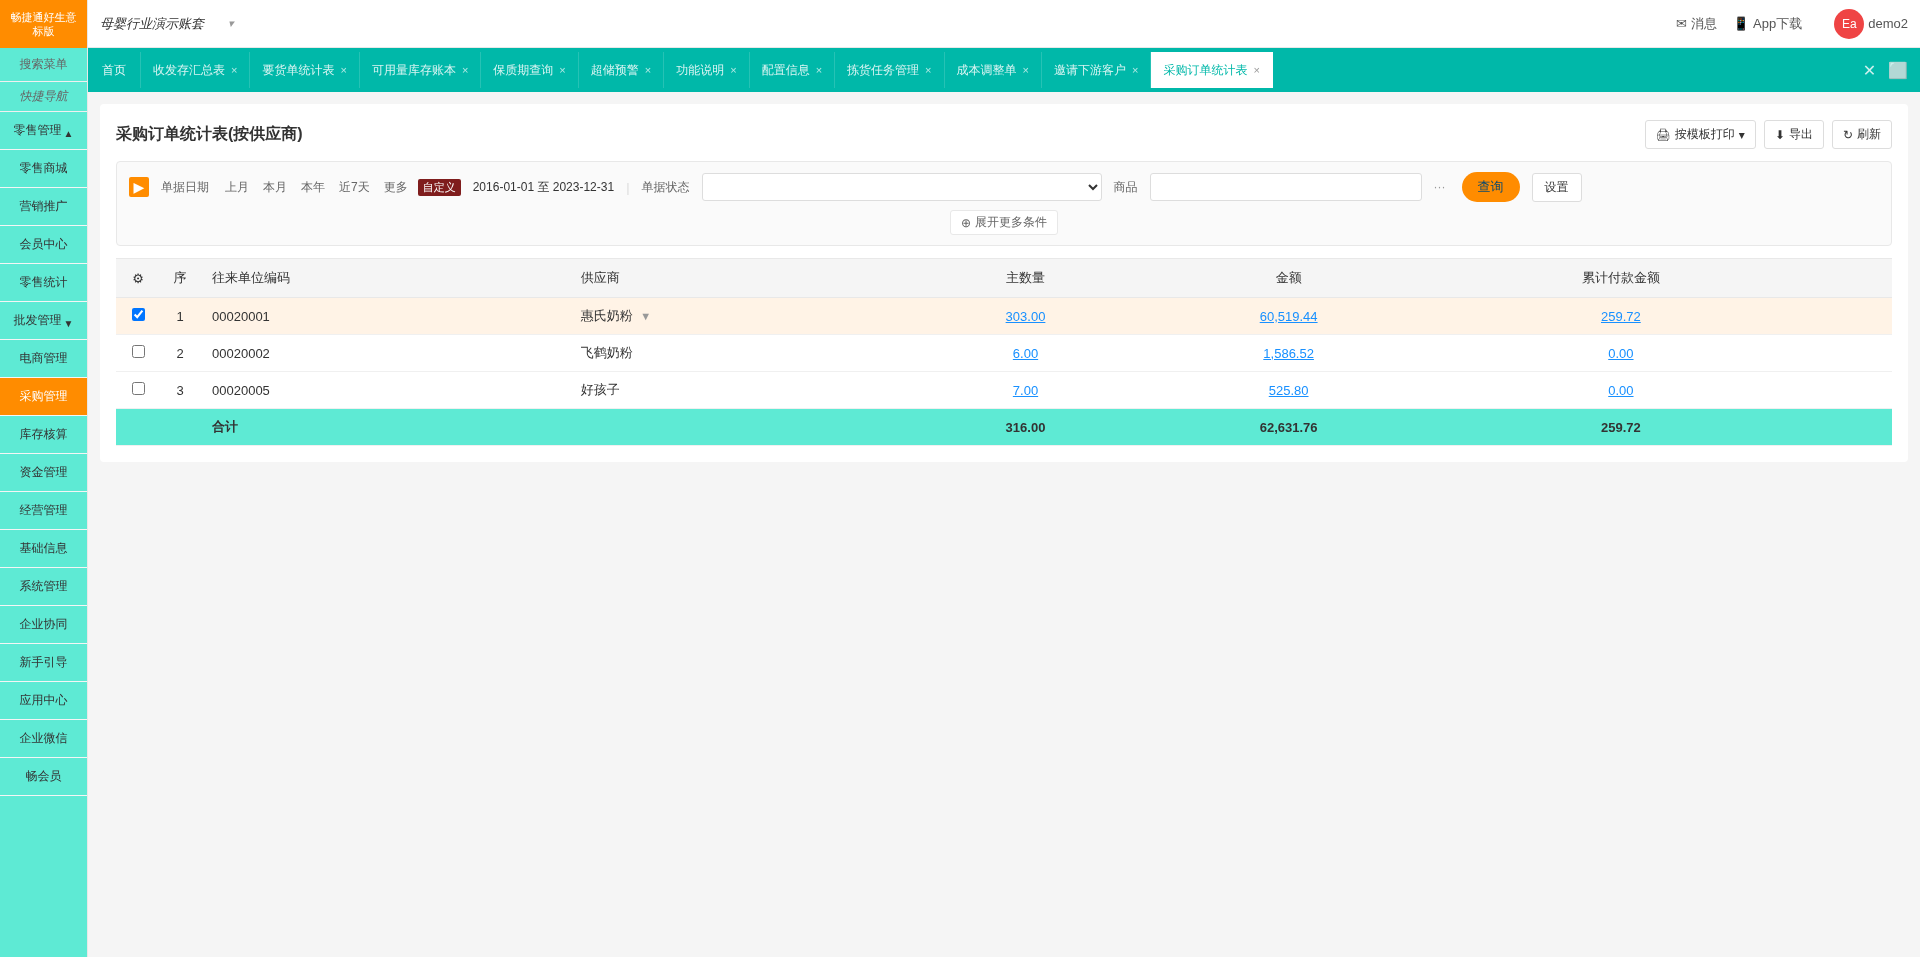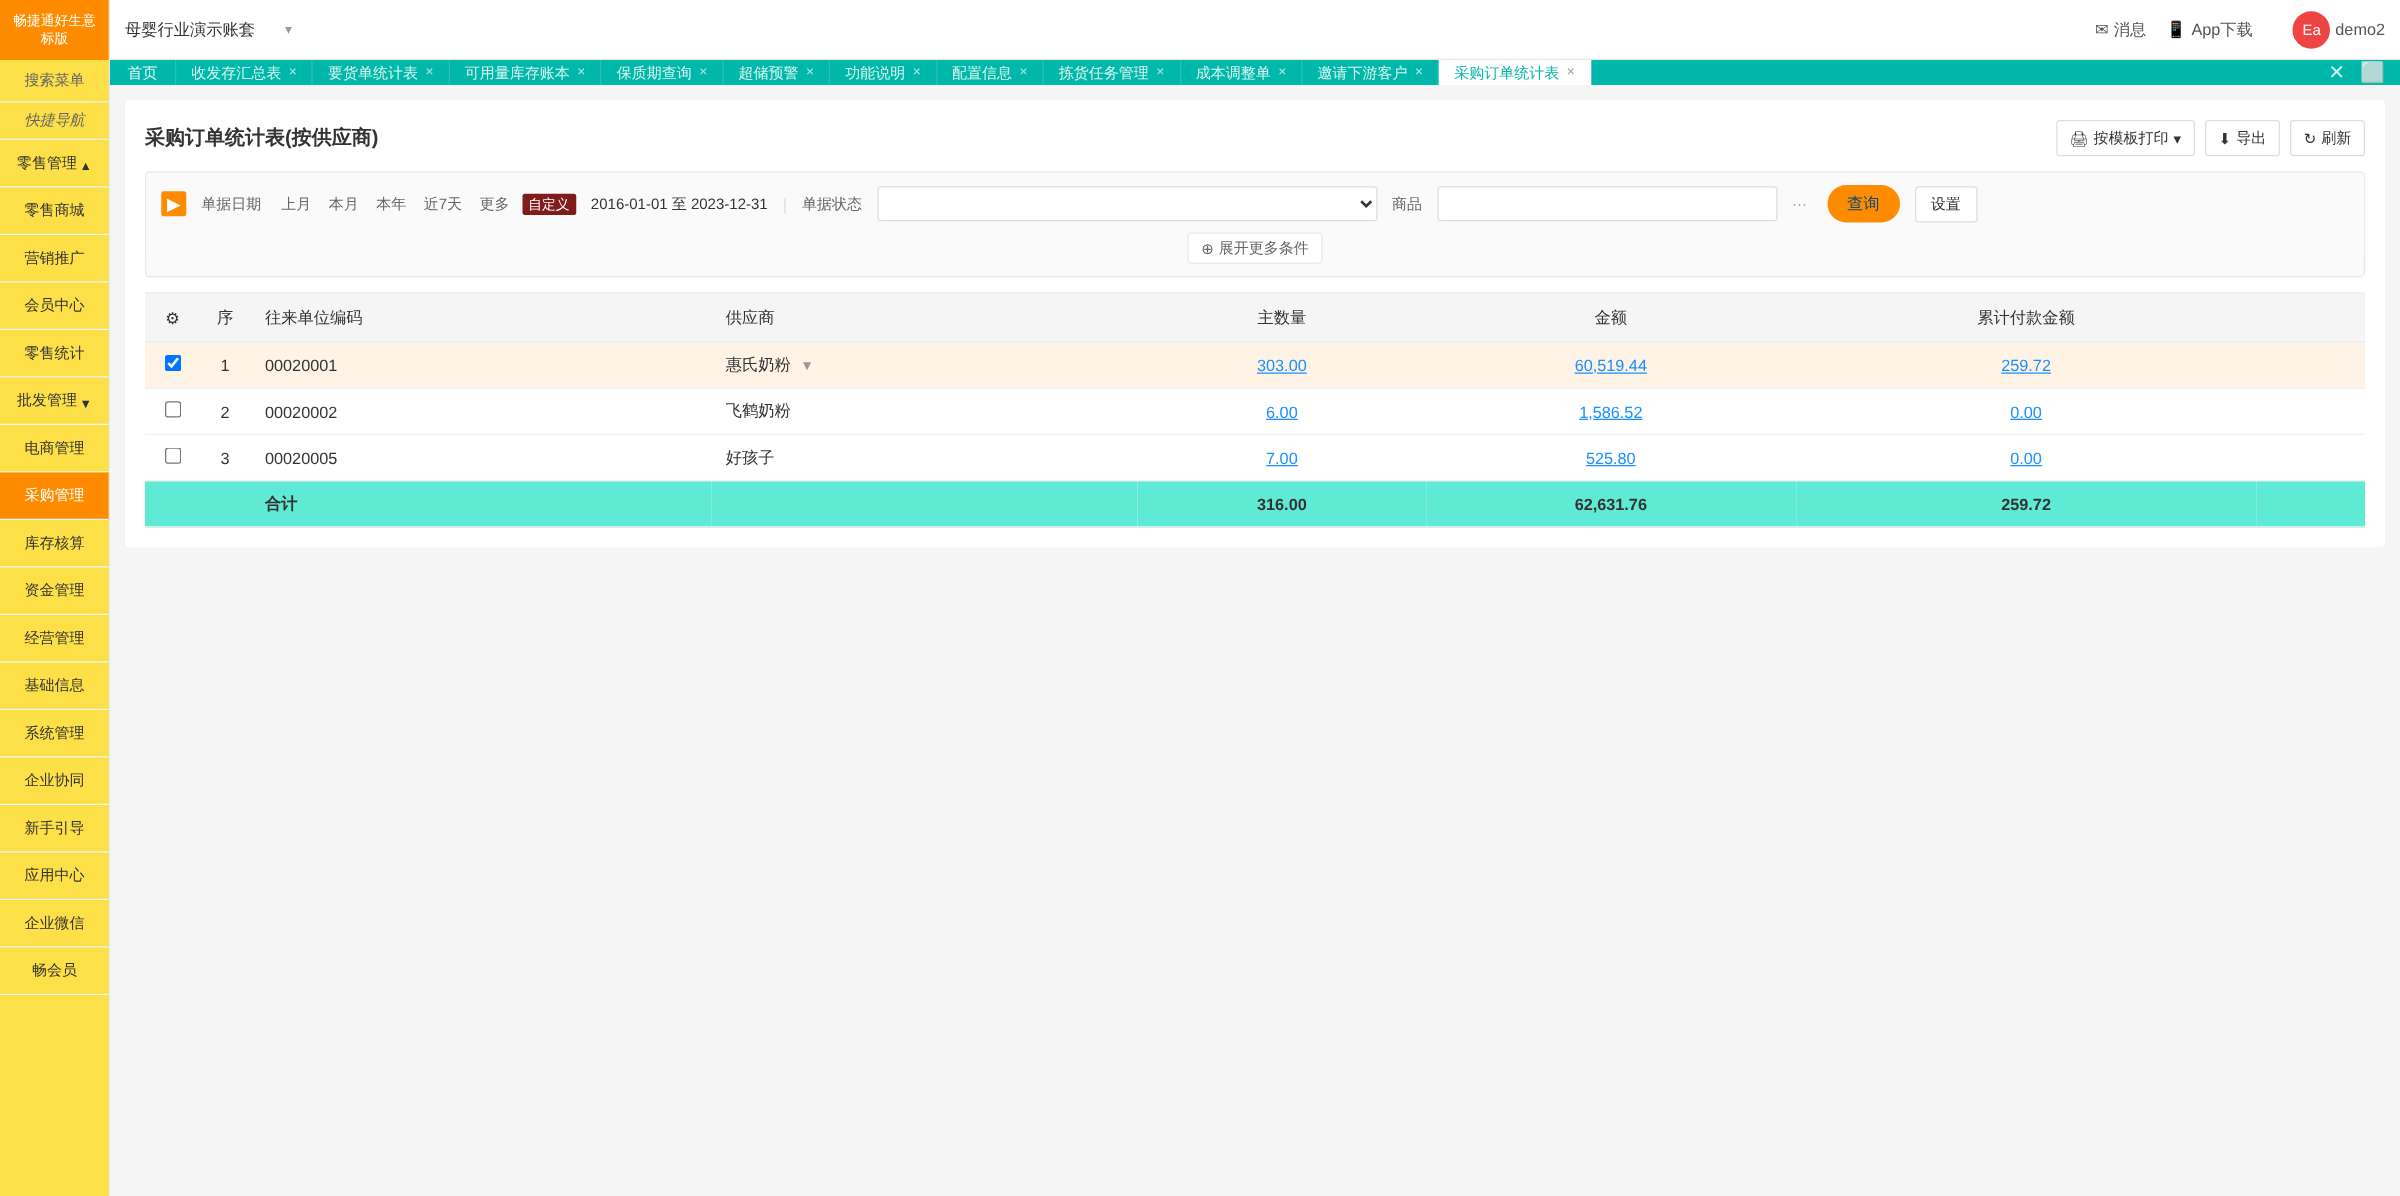--- a/index.html
+++ b/index.html
@@ -1,21 +1,21 @@
 <!DOCTYPE html>
 <html><head>
   <meta charset="utf-8">
   <style>
     * { box-sizing: border-box; margin: 0; padding: 0; }
     body { font-family: 'Microsoft YaHei', Arial, sans-serif; font-size: 13px; background: #f5f5f5; display: flex; height: 957px; overflow: hidden; }
 
     
     .sidebar {
       width: 88px;
-      background: #fde047;
+      background: #5eead4;
       display: flex;
       flex-direction: column;
       border-right: 1px solid #e8e8e8;
       flex-shrink: 0;
       height: 100%;
       overflow-y: auto;
     }
     .sidebar-logo {
       background: #ff8c00;
       height: 48px;
@@ -86,20 +86,21 @@
       padding: 0 12px;
       border-bottom: 1px solid #e8e8e8;
       flex-shrink: 0;
     }
     .top-bar-left {
       display: flex;
       align-items: center;
       gap: 24px;
       font-size: 13px;
       color: #333;
+      font-style: italic;
     }
     .breadcrumb-arrow { color: #999; font-size: 11px; }
     .top-bar-right {
       display: flex;
       align-items: center;
       gap: 16px;
       font-size: 13px;
       color: #333;
     }
     .top-bar-right .icon-btn {
@@ -120,21 +121,21 @@
       color: #fff;
       font-size: 12px;
       margin-left: 16px;
     }
 
     
     .tab-bar {
       background: #00b8a9;
       display: flex;
       align-items: center;
-      height: 20px;
+      height: 44px;
       flex-shrink: 0;
       overflow-x: auto;
       padding-left: 0;
     }
     .tab-bar::-webkit-scrollbar { height: 2px; }
     .tab-item {
       display: flex;
       align-items: center;
       padding: 0 12px;
       height: 36px;

